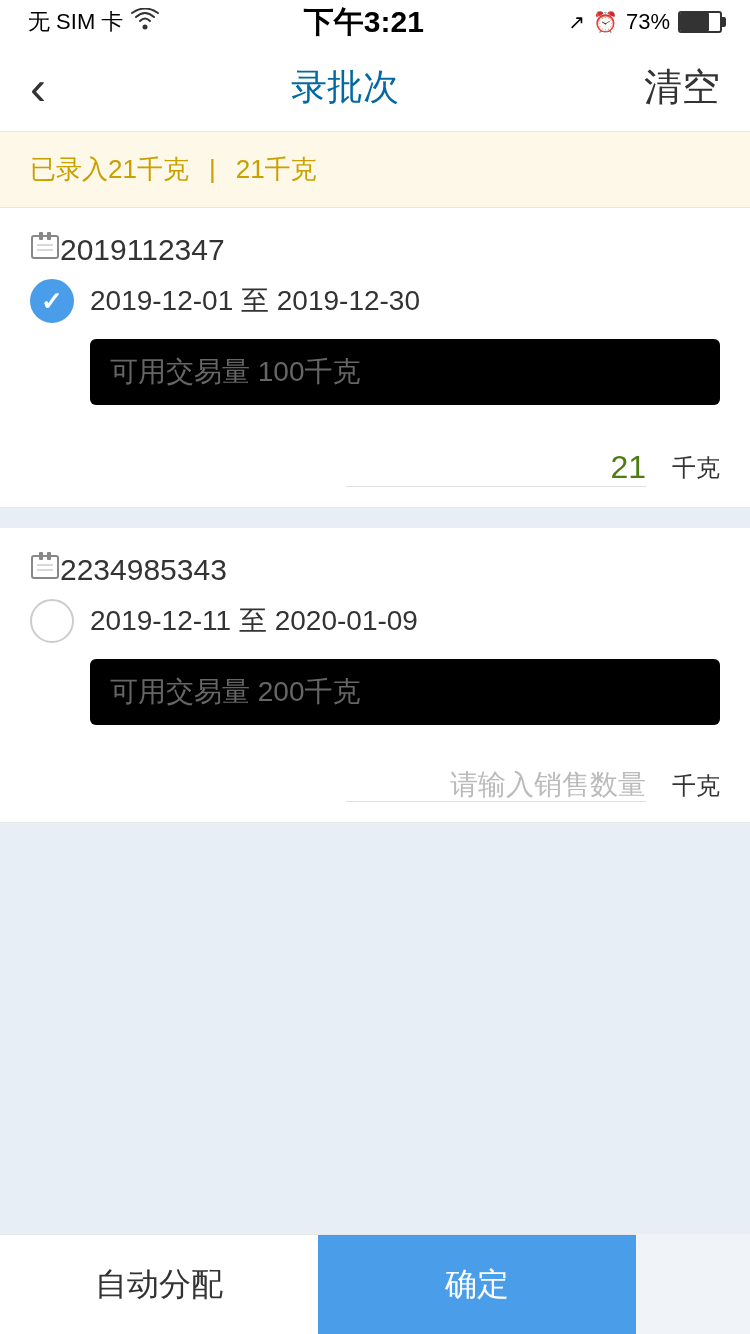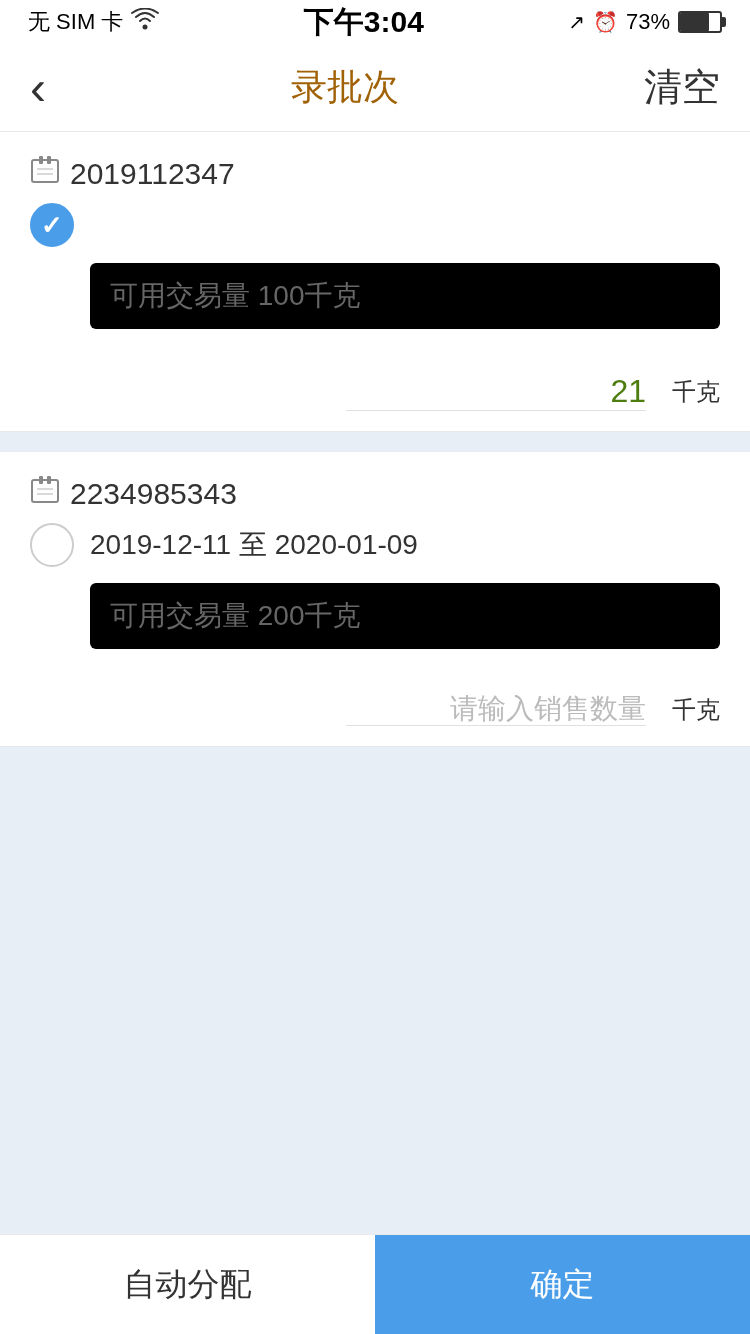--- a/index.html
+++ b/index.html
@@ -80,21 +80,21 @@
       border-bottom: 1px solid #e8e8e8;
     }
     .nav-back {
       font-size: 36px;
       color: #333;
       cursor: pointer;
     }
     .nav-title {
       font-size: 36px;
       font-weight: 500;
-      color: #a16207;
+      color: #0369a1;
     }
     .nav-clear {
       font-size: 38px;
       color: #333;
       cursor: pointer;
     }
 
     
     .summary-bar {
       background: #fdf8e8;
@@ -119,21 +119,20 @@
     }
 
     
     .batch-item {
       background: #fff;
       padding: 24px 30px 0 30px;
     }
     .batch-header {
       display: flex;
       align-items: center;
-      gap: 10px;
       margin-bottom: 12px;
     }
     .batch-icon {
       color: #666;
       font-size: 28px;
     }
     .batch-id {
       font-size: 30px;
       color: #333;
       font-weight: 500;
@@ -224,21 +223,21 @@
     .empty-area {
       background: #e8eef5;
       flex: 1;
     }
 
     
     .bottom-bar {
       position: fixed;
       bottom: 0;
       left: 0;
-      width: 750px;
+      width: 636px;
       height: 100px;
       display: flex;
       background: #0f172a;
       border-top: 1px solid #e8e8e8;
     }
     .btn-auto {
       flex: 1;
       display: flex;
       align-items: center;
       justify-content: center;
@@ -283,57 +282,63 @@
       <svg width="28" height="22" viewBox="0 0 28 22">
         <path d="M14 18 Q14 18 14 18" fill="#333"></path>
         <path d="M9 13 Q14 8 19 13" fill="none" stroke="#333" stroke-width="2" stroke-linecap="round"></path>
         <path d="M5 9 Q14 1 23 9" fill="none" stroke="#333" stroke-width="2" stroke-linecap="round"></path>
         <path d="M1 5 Q14 -4 27 5" fill="none" stroke="#333" stroke-width="2" stroke-linecap="round"></path>
         <circle cx="14" cy="19" r="2.5" fill="#333"></circle>
       </svg>
     </span>
   </div>
   <div style="position:relative; display:flex; align-items:center; justify-content:center; flex:1;">
-    <span class="status-center">下午3:04</span>
+    <span class="status-center">下午3:21</span>
   </div>
   <div class="status-right">
     <span style="font-size:20px;">↗</span>
     <span style="font-size:20px;">⏰</span>
     <span>73%</span>
     <div class="battery">
       <div class="battery-fill"></div>
     </div>
   </div>
 </div>
 
 <div class="nav-bar">
   <span class="nav-back" style="font-size:48px; font-weight:300;">‹</span>
   <span class="nav-title">录批次</span>
   <span class="nav-clear">清空</span>
 </div>
 
 <div class="page-content">
 
+  <div class="summary-bar">
+    <span class="summary-text">已录入21千克</span>
+    <span class="summary-divider">|</span>
+    <span class="summary-amount">21千克</span>
+  </div>
 
   <div class="batch-section">
     <div class="batch-item">
       <div class="batch-header">
         <span class="batch-icon">
           <svg width="30" height="28" viewBox="0 0 30 28" fill="none">
             <rect x="2" y="4" width="26" height="22" rx="2" stroke="#888" stroke-width="2" fill="white"></rect>
             <rect x="9" y="0" width="4" height="8" rx="1" fill="#888"></rect>
             <rect x="17" y="0" width="4" height="8" rx="1" fill="#888"></rect>
             <line x1="7" y1="13" x2="23" y2="13" stroke="#ccc" stroke-width="1.5"></line>
             <line x1="7" y1="18" x2="23" y2="18" stroke="#ccc" stroke-width="1.5"></line>
           </svg>
         </span>
         <span class="batch-id">2019112347</span>
       </div>
       <div class="batch-row">
         <div class="radio-btn checked"></div>
+        <span class="batch-date">2019-12-01 至 2019-12-30</span>
       </div>
       <div class="batch-availability">可用交易量 100千克</div>
     </div>
     <div class="batch-bottom-padding"></div>
 
     <div class="input-row">
       <div class="input-underline">
         <input class="input-field" type="text" value="21" style="border: none; outline: none; font-size: 32px; color: #4d7c0f; text-align: right; width: 120px; background: transparent;">
       </div>
       <span class="unit-label">千克</span>

